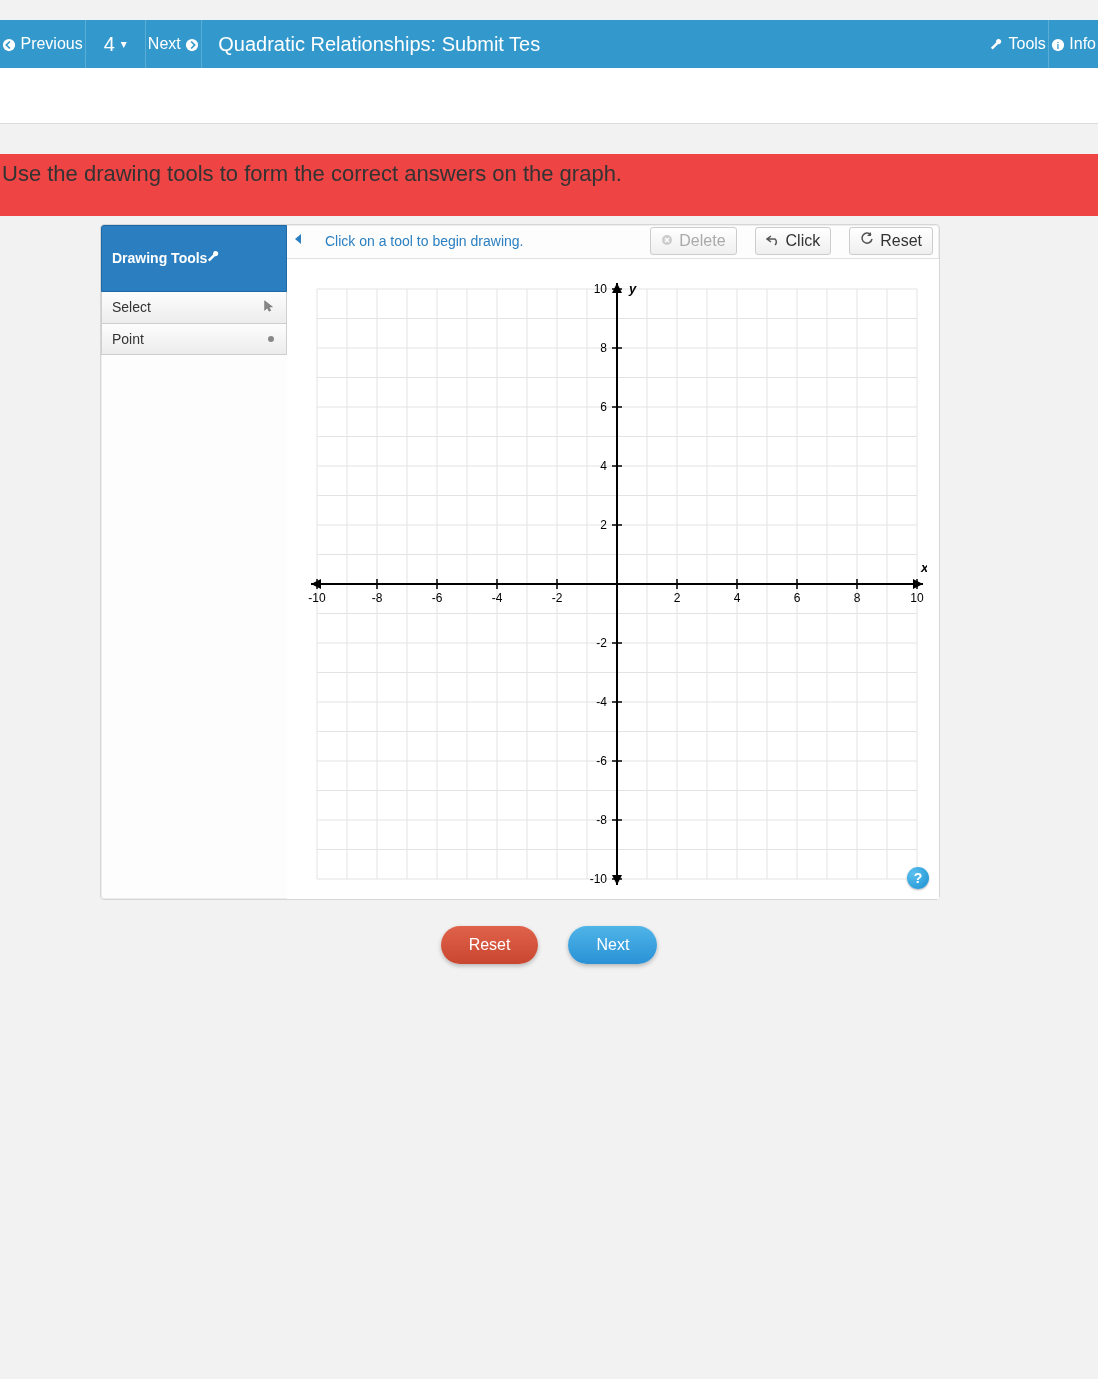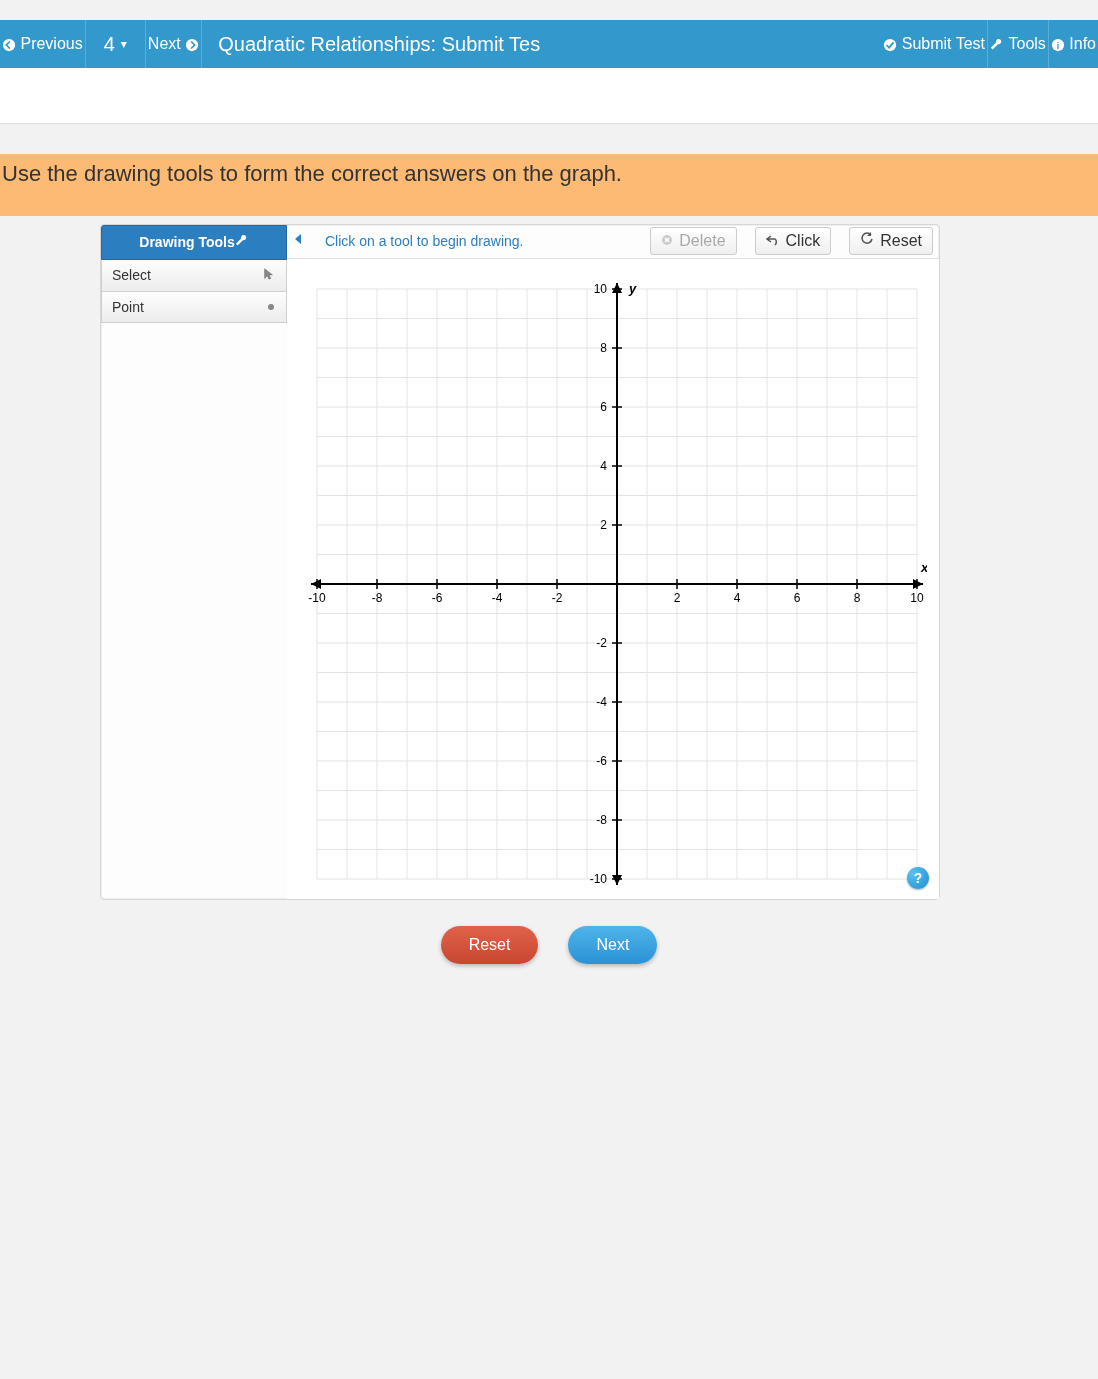--- a/index.html
+++ b/index.html
@@ -6,27 +6,27 @@
 body { font-family: Arial, Helvetica, sans-serif; background: #f2f2f2; color: #333; width: 1098px; }
 .topbar { display: flex; align-items: stretch; background: #3399cc; color: #fff; height: 48px; margin-top: 20px; }
 .topbar-btn { display: flex; align-items: center; padding: 0 2px; font-size: 16px; cursor: pointer; border-right: 1px solid rgba(255,255,255,0.2); }
 .topbar-btn.noborder { border-right: none; }
 .topbar-q { font-size: 20px; padding: 0 18px; display: flex; align-items: center; border-right: 1px solid rgba(255,255,255,0.2); }
 .topbar-title { flex: 1; display: flex; align-items: center; font-size: 20px; padding: 0 16px; overflow: hidden; white-space: nowrap; }
 .topbar-right { display: flex; }
 .icon-sm { width: 14px; height: 14px; display: inline-block; vertical-align: middle; }
 .chev { font-size: 12px; margin-left: 6px; }
 .content-band { background: #fff; border-bottom: 1px solid #ddd; height: 56px; margin-bottom: 30px; }
-.question { background: #fdba74; padding: 0 2px 10px 2px; font-size: 22px; line-height: 1.8; }
+.question { background: #ef4444; padding: 0 2px 10px 2px; font-size: 22px; line-height: 1.8; }
 .question p { margin-bottom: 12px; }
 .func { font-style: italic; }
 .panel { margin: 8px 0 0 100px; width: 840px; background: #fdfdfd; border: 1px solid #d6d6d6; border-radius: 4px; padding: 0; position: relative; box-shadow: inset 0 0 0 1px #eee; }
 .panel-top { display: flex; }
 .tools-col { width: 186px; }
-.tool-header { background: #2b7fc0; color: #fff; font-size: 14px; font-weight: bold; padding: 8px 10px; border: 1px solid #1f6aa6; display: flex; align-items: center; justify-content: center; border-top-left-radius: 3px; }
+.tool-header { background: #2b7fc0; color: #fff; font-size: 14px; font-weight: bold; padding: 24px 10px; border: 1px solid #1f6aa6; display: flex; align-items: center; justify-content: flex-start; border-top-left-radius: 3px; }
 .tool-row { background: linear-gradient(#fdfdfd,#ececec); border: 1px solid #cfcfcf; border-top: none; font-size: 14px; padding: 7px 10px; display: flex; align-items: center; justify-content: space-between; cursor: pointer; gap: 12px; }
 .canvas-col { flex: 1; position: relative; }
 .hintbar { display: flex; align-items: center; height: 34px; border-bottom: 1px solid #e0e0e0; padding: 0 6px; gap: 18px; }
 .hint-text { color: #2b7fc0; font-size: 14px; flex: 1; padding-left: 4px; }
 .mini-btn { background: linear-gradient(#fff,#efefef); border: 1px solid #ccc; border-radius: 3px; font-size: 16px; padding: 4px 10px; display: flex; align-items: center; gap: 6px; cursor: pointer; }
 .mini-btn.disabled { color: #aaa; cursor: default; }
 .graph-area { position: relative; height: 640px; background: #fff; }
 .graph-svg { position: absolute; left: 20px; top: 20px; }
 .help-badge { position: absolute; right: 10px; bottom: 10px; width: 22px; height: 22px; border-radius: 50%; background: radial-gradient(circle at 30% 30%, #5bc0ef, #1a8fd0); color: #fff; font-weight: bold; font-size: 14px; display: flex; align-items: center; justify-content: center; cursor: pointer; box-shadow: 0 1px 2px rgba(0,0,0,.3); }
 .bottom-btns { display: flex; justify-content: center; gap: 30px; padding: 26px 0 60px; }
@@ -56,28 +56,20 @@
     <span>Next</span>&nbsp;
     <span>
       <svg class="icon-sm" viewBox="0 0 16 16">
           <circle cx="8" cy="8" r="7" fill="#fff"></circle>
           <path d="M7 4 L11 8 L7 12" stroke="#3399cc" stroke-width="2" fill="none"></path>
         </svg>
     </span>
   </div>
   <div class="topbar-title">Quadratic Relationships: Submit Tes</div>
   <div class="topbar-right">
-    <div class="topbar-btn">
-      <span>
-        <svg class="icon-sm" viewBox="0 0 16 16">
-            <circle cx="8" cy="8" r="7" fill="#fff"></circle>
-            <path d="M4 8 L7 11 L12 5" stroke="#3399cc" stroke-width="2" fill="none"></path>
-          </svg>
-      </span>&nbsp;<span>Submit Test</span>
-    </div>
     <div class="topbar-btn">
       <span>
         <svg class="icon-sm" viewBox="0 0 16 16">
             <path d="M3 13 L9 7 A3 3 0 1 0 7 5 L1 11 Z" fill="#fff"></path>
           </svg>
       </span>&nbsp;<span>Tools</span>
     </div>
     <div class="topbar-btn noborder">
       <span>
         <svg class="icon-sm" viewBox="0 0 16 16">

